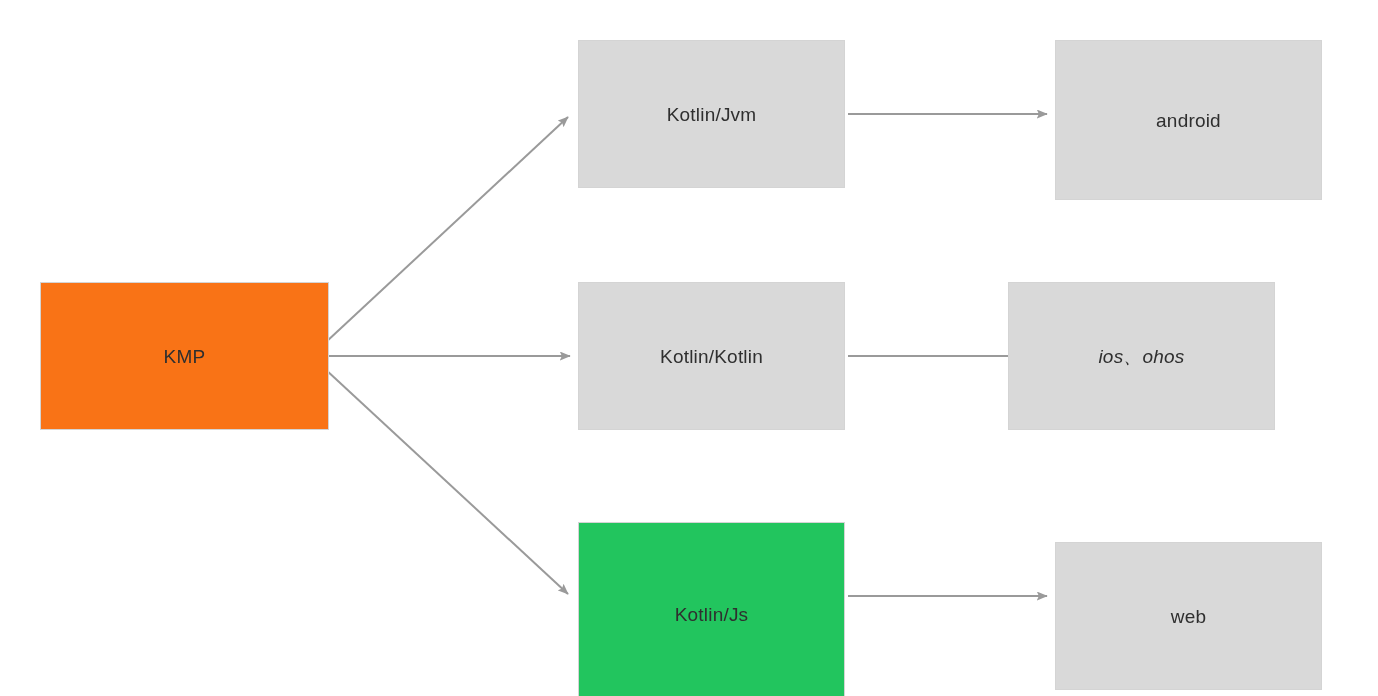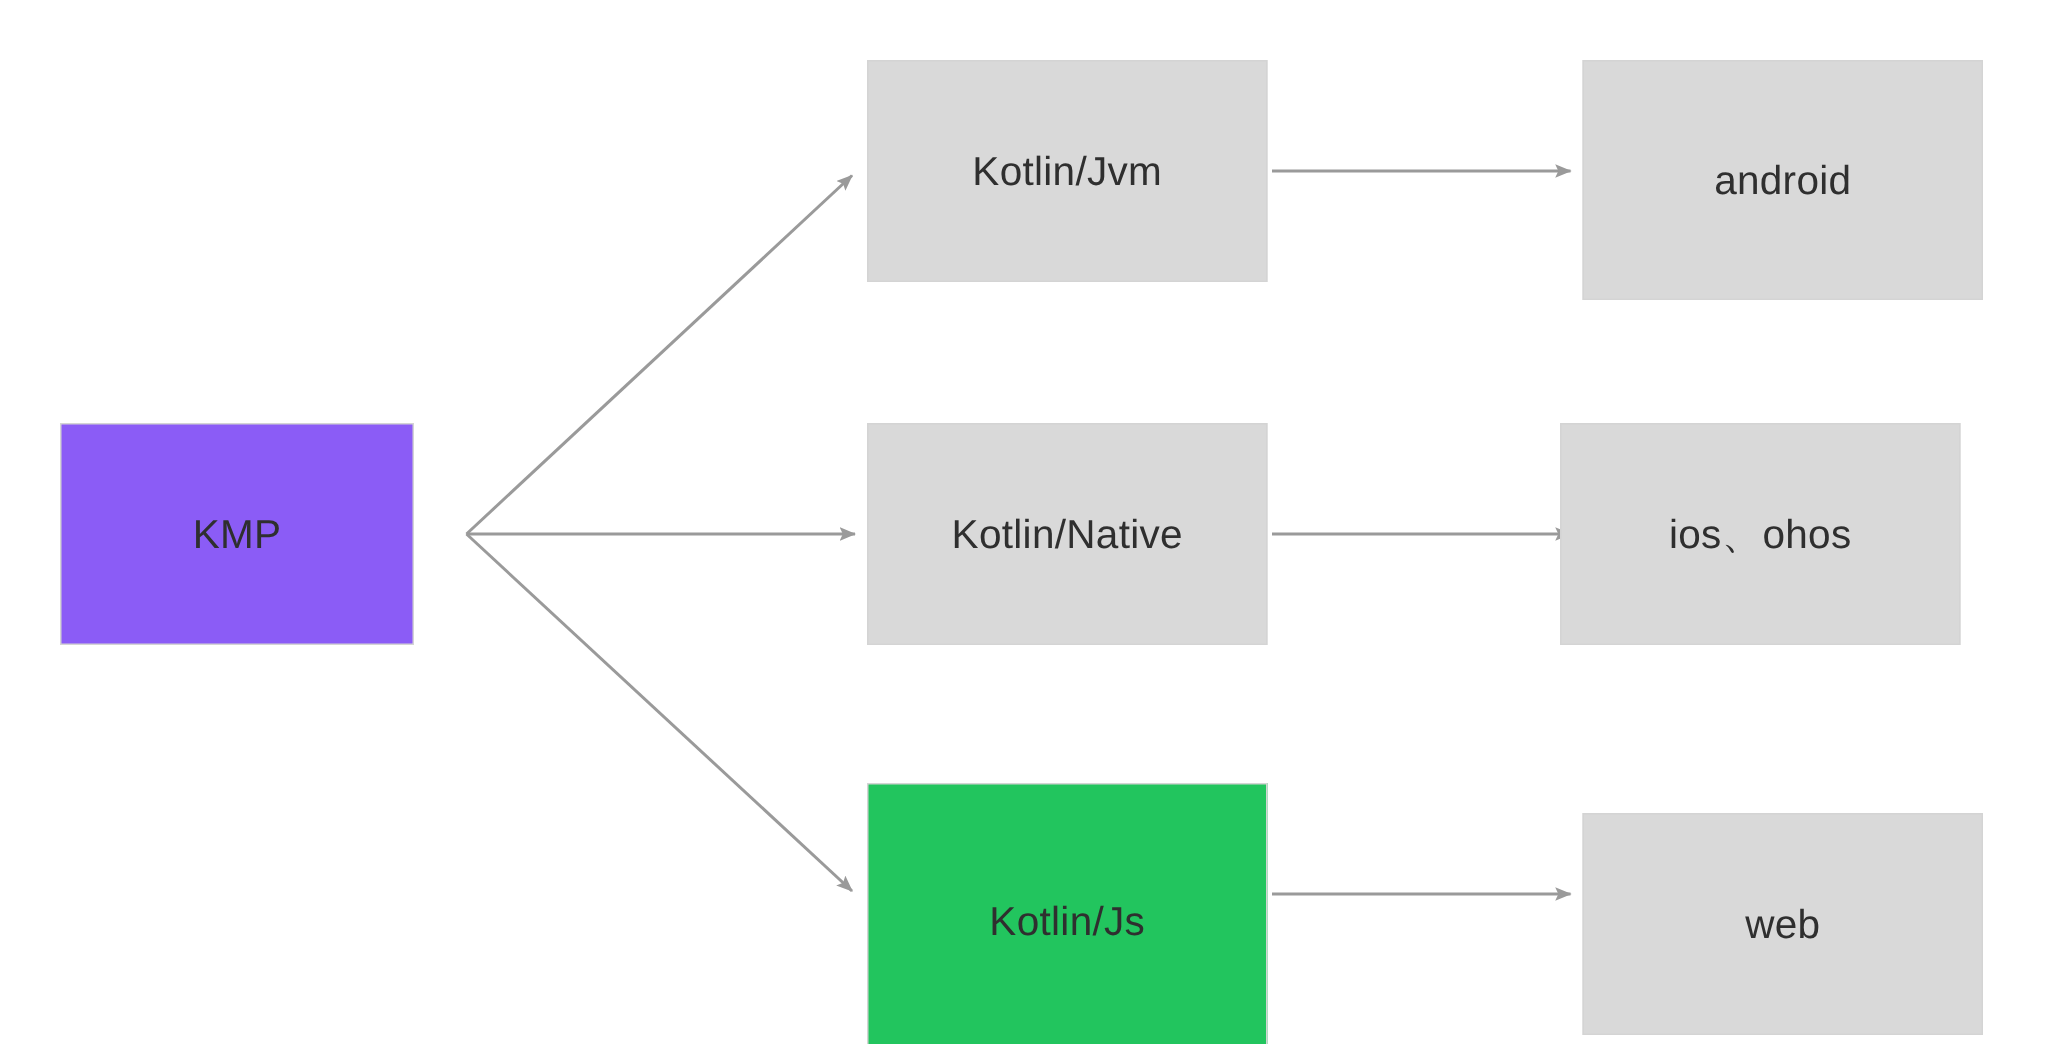--- a/index.html
+++ b/index.html
@@ -30,21 +30,21 @@
     position: absolute;
     box-sizing: border-box;
     background: #d9d9d9;
     border: 1px solid #d4d4d4;
     display: flex;
     align-items: center;
     justify-content: center;
     z-index: 2;
   }
   .node-label {
-    font-size: 27px;
+    font-size: 19px;
     line-height: 1;
     color: #2f2f2f;
     letter-spacing: 0.2px;
     white-space: pre;
     text-align: right;
   }
 </style>
 </head>
 <body>
 
@@ -59,41 +59,41 @@
     <g id="edge-lines" stroke="#9a9a9a" stroke-width="2" fill="none" marker-end="url(#arrowhead)">
         <line x1="311" y1="356" x2="568" y2="117"></line>
         <line x1="311" y1="356" x2="570" y2="356"></line>
         <line x1="311" y1="356" x2="568" y2="594"></line>
         <line x1="848" y1="114" x2="1047" y2="114"></line>
         <line x1="848" y1="356" x2="1047" y2="356"></line>
         <line x1="848" y1="596" x2="1047" y2="596"></line>
       </g>
   </svg>
 
-  <div class="node" style="left: 40px; top: 282px; width: 236px; height: 148px; background: #8b5cf6; border-color: rgb(212, 212, 212);">
+  <div class="node" style="left: 40px; top: 282px; width: 289px; height: 148px; background: #f97316; border-color: rgb(212, 212, 212);">
     <span class="node-label" style="color: rgb(47, 47, 47);">KMP</span>
   </div>
 
   <div class="node" style="left: 578px; top: 40px; width: 267px; height: 148px; background: rgb(217, 217, 217); border-color: rgb(212, 212, 212);">
     <span class="node-label" style="color: rgb(47, 47, 47);">Kotlin/Jvm</span>
   </div>
 
   <div class="node" style="left: 578px; top: 282px; width: 267px; height: 148px; background: rgb(217, 217, 217); border-color: rgb(212, 212, 212);">
-    <span class="node-label" style="color: rgb(47, 47, 47);">Kotlin/Native</span>
+    <span class="node-label" style="color: rgb(47, 47, 47);">Kotlin/Kotlin</span>
   </div>
 
   <div class="node" style="left: 578px; top: 522px; width: 267px; height: 185px; background: #22c55e; border-color: rgb(212, 212, 212);">
     <span class="node-label" style="color: rgb(47, 47, 47);">Kotlin/Js</span>
   </div>
 
   <div class="node" style="left: 1055px; top: 40px; width: 267px; height: 160px; background: rgb(217, 217, 217); border-color: rgb(212, 212, 212);">
     <span class="node-label" style="color: rgb(47, 47, 47);">android</span>
   </div>
 
-  <div class="node" style="left: 1040px; top: 282px; width: 267px; height: 148px; background: rgb(217, 217, 217); border-color: rgb(212, 212, 212);">
+  <div class="node" style="left: 1008px; top: 282px; width: 267px; height: 148px; background: rgb(217, 217, 217); border-color: rgb(212, 212, 212); font-style: italic;">
     <span class="node-label" style="color: rgb(47, 47, 47);">ios、ohos</span>
   </div>
 
   <div class="node" style="left: 1055px; top: 542px; width: 267px; height: 148px; background: rgb(217, 217, 217); border-color: rgb(212, 212, 212);">
     <span class="node-label" style="color: rgb(47, 47, 47);">web</span>
   </div>
 
 </div>
 
 </body></html>

